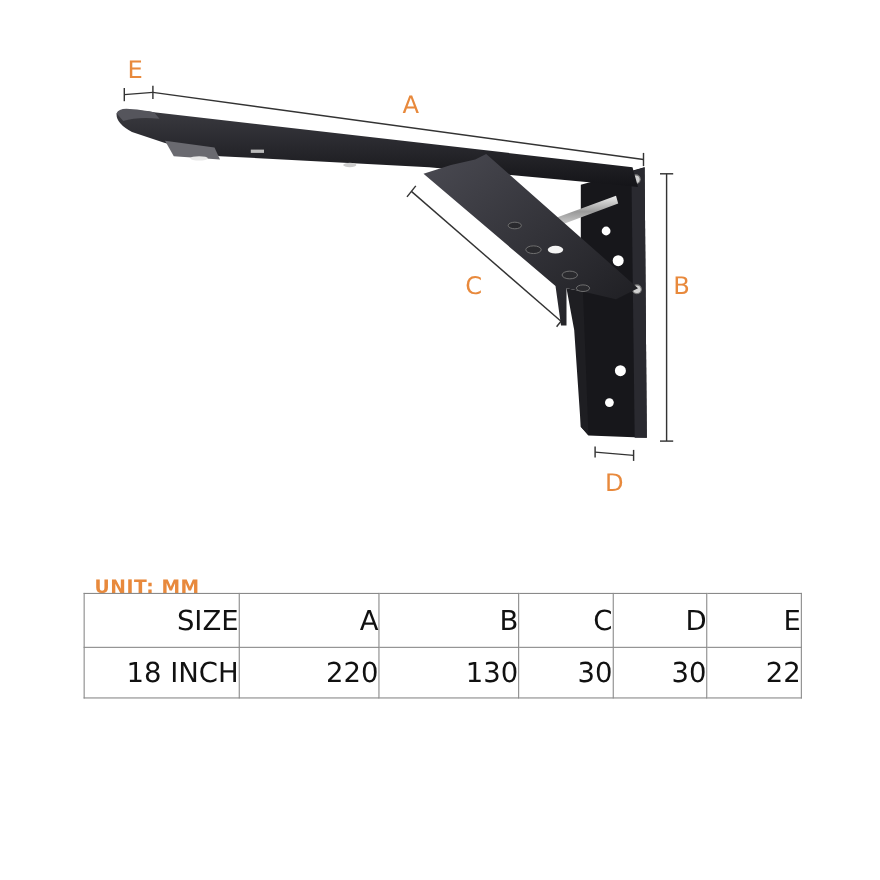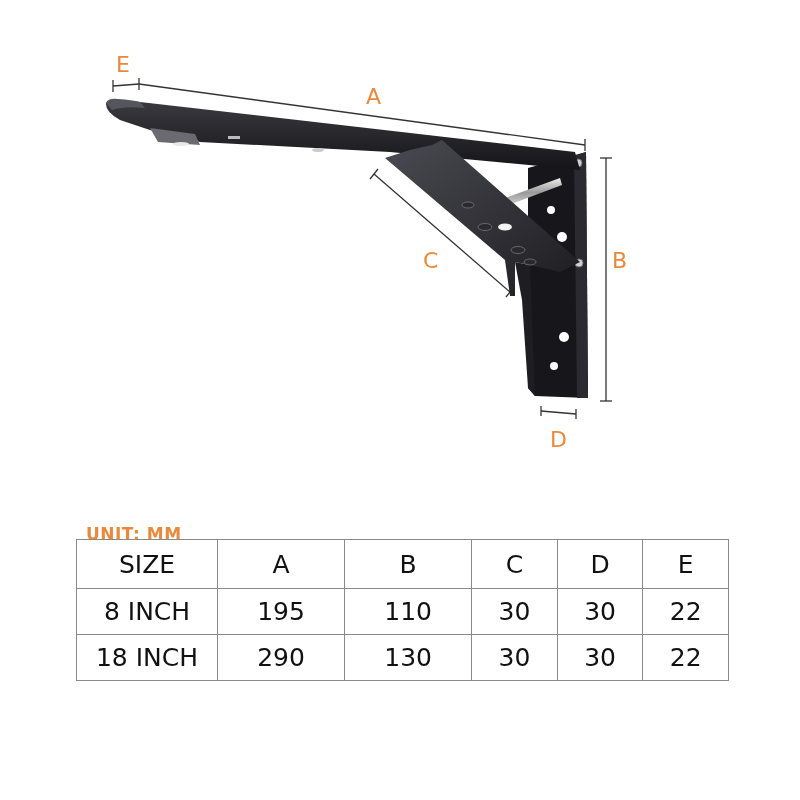--- a/index.html
+++ b/index.html
@@ -1,21 +1,21 @@
 <!DOCTYPE html>
 <html><head>
   <meta charset="utf-8">
   <style>
     html, body { margin: 0; padding: 0; background: #ffffff; }
     body { width: 800px; height: 800px; position: relative; overflow: hidden; font-family: "Liberation Sans", "DejaVu Sans", sans-serif; }
     .diagram { position: absolute; left: 0; top: 0; width: 800px; height: 470px; }
     .dim-label { position: absolute; color: #e8893c; font-size: 22px; font-family: "DejaVu Sans", sans-serif; font-weight: 400; }
     .unit { position: absolute; left: 86px; top: 484px; color: #e8893c; font-size: 17px; font-family: "DejaVu Sans", sans-serif; font-weight: 700; letter-spacing: 0.5px; margin-top: 40px; }
     table.spec { position: absolute; left: 76px; top: 539px; width: 653px; border-collapse: collapse; }
-    table.spec td, table.spec th { border: 1.5px solid #8a8a8a; height: 45px; text-align: center; font-size: 25px; font-weight: 400; color: #111; font-family: "DejaVu Sans", sans-serif; padding: 0; }
+    table.spec td, table.spec th { border: 1.5px solid #8a8a8a; height: 45px; text-align: right; font-size: 25px; font-weight: 400; color: #111; font-family: "DejaVu Sans", sans-serif; padding: 0; }
     table.spec th { height: 48px; }
   </style>
 </head>
 <body>
 
 <div class="diagram">
   <svg width="800" height="470" viewBox="0 0 800 470">
     <defs>
       <linearGradient id="armGrad" x1="0" y1="0" x2="0" y2="1">
         <stop offset="0" stop-color="#3a3a40"></stop>
@@ -102,29 +102,21 @@
       <th style="width:140px">SIZE</th>
       <th>A</th>
       <th>B</th>
       <th>C</th>
       <th>D</th>
       <th>E</th>
     </tr>
   </thead>
   <tbody>
     <tr>
-      <td>8 INCH</td>
-      <td>195</td>
-      <td>110</td>
-      <td>30</td>
-      <td>30</td>
-      <td>22</td>
-    </tr>
-    <tr>
       <td>18 INCH</td>
-      <td>290</td>
+      <td>220</td>
       <td>130</td>
       <td>30</td>
       <td>30</td>
       <td>22</td>
     </tr>
   </tbody>
 </table>
 
 </body></html>

